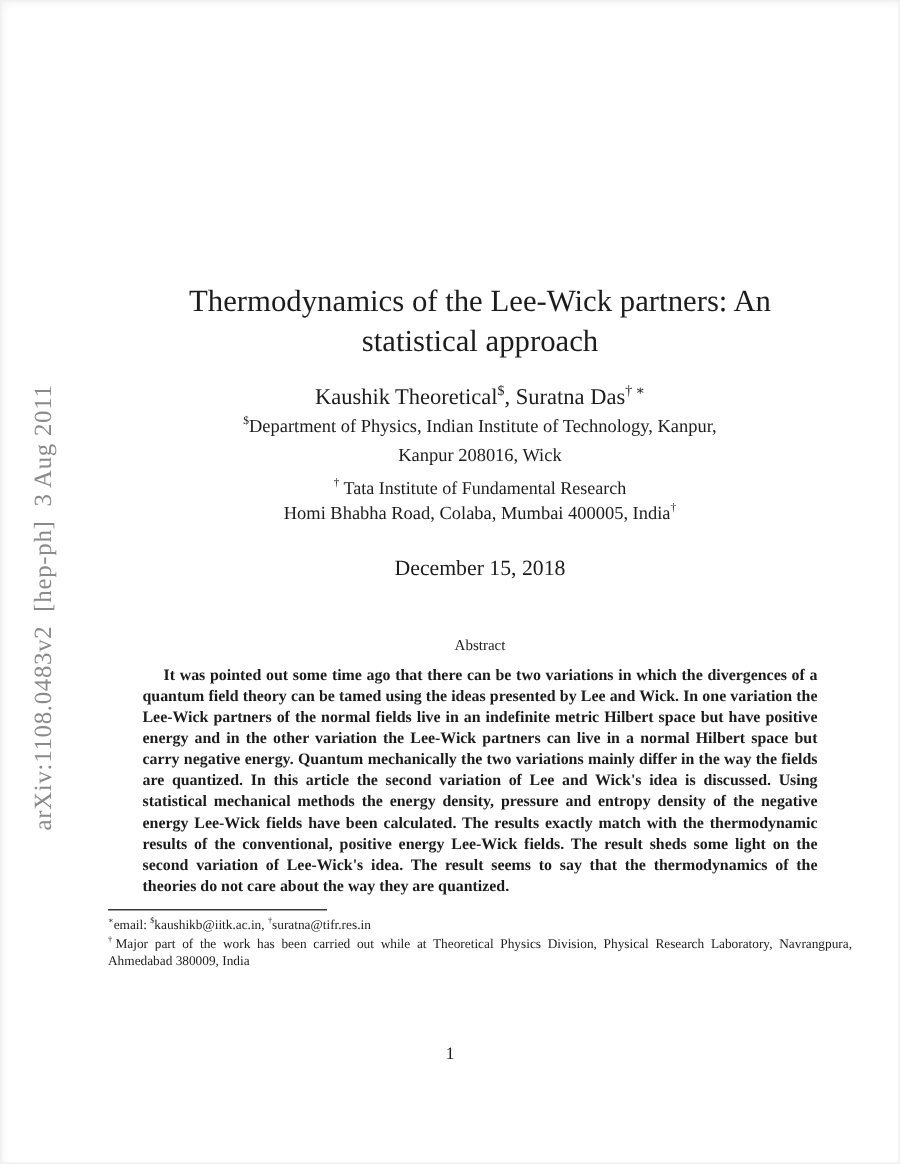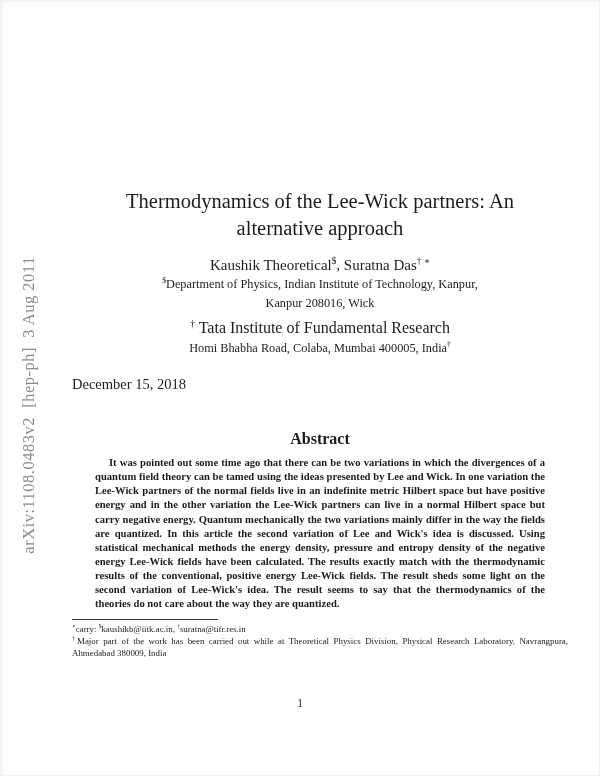--- a/index.html
+++ b/index.html
@@ -53,41 +53,41 @@
     margin-top: 1px;
     text-align: center;
     font-size: 12.3px;
     line-height: 1.5;
   }
   .affil-2 {
     margin-top: 5px;
     text-align: center;
   }
   .affil-2 .affil-2-name {
-    font-size: 16px;
+    font-size: 12px;
     line-height: 1.35;
   }
   .affil-2 .affil-2-addr {
     font-size: 12.3px;
     line-height: 1.5;
     font-family: Liberation Serif, serif;
   }
   .date {
     margin-top: 19px;
-    text-align: left;
+    text-align: center;
     font-size: 14.5px;
   }
   .abstract {
     margin-top: 37px;
     padding: 0 23px;
   }
   .abstract-heading {
     text-align: center;
-    font-weight: bold;
-    font-size: 16px;
+    font-weight: normal;
+    font-size: 10px;
   }
   .abstract-body {
     margin: 8px 0 0 0;
     font-size: 10.6px;
     line-height: 1.335;
     text-align: justify;
     text-indent: 14px;
     font-weight: bold;
   }
   .footnotes {
@@ -116,21 +116,21 @@
 </style>
 </head>
 <body>
 
 <div class="page">
 
   <div class="watermark">arXiv:1108.0483v2  [hep-ph]  3 Aug 2011</div>
 
   <div class="content">
 
-    <h1 class="title"><span>Thermodynamics of the Lee-Wick partners: An</span><br><span>alternative approach</span></h1>
+    <h1 class="title"><span>Thermodynamics of the Lee-Wick partners: An</span><br><span>statistical approach</span></h1>
 
     <div class="authors"><span>Kaushik Theoretical</span><sup>$</sup><span>, </span><span>Suratna Das</span><sup>† ∗</sup></div>
 
     <div class="affil-1">
       <div><sup>$</sup><span>Department of Physics, Indian Institute of Technology, Kanpur,</span></div>
       <div>Kanpur 208016, Wick</div>
     </div>
 
     <div class="affil-2">
       <div class="affil-2-name"><sup>†</sup><span> Tata Institute of Fundamental Research</span></div>
@@ -139,21 +139,21 @@
 
     <div class="date">December 15, 2018</div>
 
     <div class="abstract">
       <div class="abstract-heading">Abstract</div>
       <p class="abstract-body">It was pointed out some time ago that there can be two variations in which the divergences of a quantum field theory can be tamed using the ideas presented by Lee and Wick. In one variation the Lee-Wick partners of the normal fields live in an indefinite metric Hilbert space but have positive energy and in the other variation the Lee-Wick partners can live in a normal Hilbert space but carry negative energy. Quantum mechanically the two variations mainly differ in the way the fields are quantized. In this article the second variation of Lee and Wick's idea is discussed. Using statistical mechanical methods the energy density, pressure and entropy density of the negative energy Lee-Wick fields have been calculated. The results exactly match with the thermodynamic results of the conventional, positive energy Lee-Wick fields. The result sheds some light on the second variation of Lee-Wick's idea. The result seems to say that the thermodynamics of the theories do not care about the way they are quantized.</p>
     </div>
 
     <div class="footnotes">
       <div class="fn-rule"></div>
-      <p class="fn"><sup>∗</sup><span>carry: </span><sup>$</sup><span>kaushikb@iitk.ac.in, </span><sup>†</sup><span>suratna@tifr.res.in</span></p>
+      <p class="fn"><sup>∗</sup><span>email: </span><sup>$</sup><span>kaushikb@iitk.ac.in, </span><sup>†</sup><span>suratna@tifr.res.in</span></p>
       <p class="fn"><sup>†</sup><span>Major part of the work has been carried out while at Theoretical Physics Division, Physical Research Laboratory, Navrangpura, Ahmedabad 380009, India</span></p>
     </div>
 
   </div>
 
   <div class="page-number">1</div>
 
 </div>
 
 </body></html>

